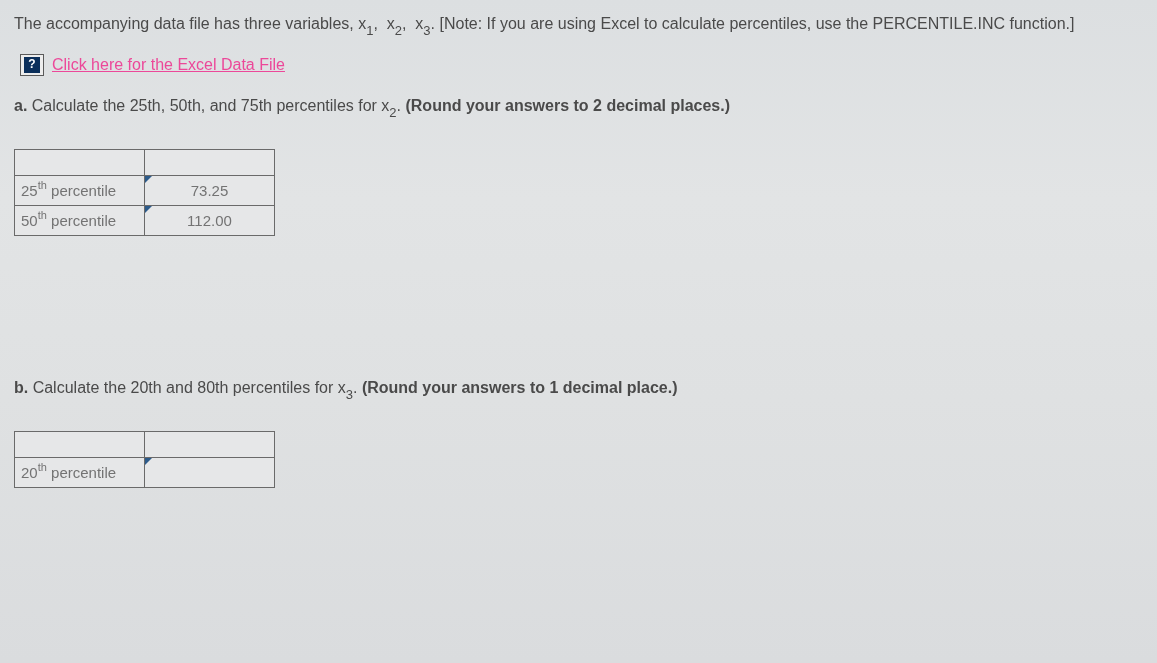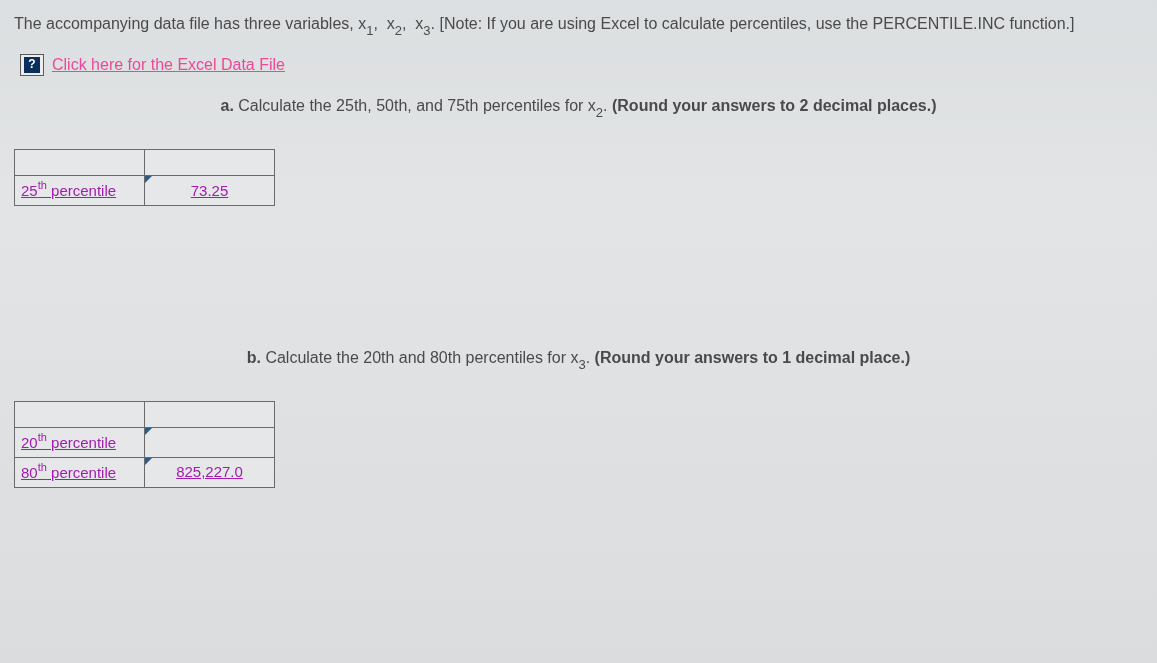--- a/index.html
+++ b/index.html
@@ -30,34 +30,33 @@
     background: #0b2f5b;
     color: #fff;
     font-size: 12px; font-weight: bold;
     display: flex; align-items: center; justify-content: center;
   }
   .excel-link {
     color: #ec4899;
     text-decoration: underline;
     cursor: pointer;
   }
-  .part { margin-top: 16px; text-align: center; }
+  .part { margin-top: 16px; }
   .part-letter { font-weight: bold; }
   .bold { font-weight: bold; }
   .answer-table {
     border-collapse: collapse;
     margin-top: 28px;
   }
   .answer-table td, .answer-table th {
     border: 1px solid #6a6a6a;
     padding: 3px 6px;
     font-size: 15px;
-    color: #a21caf;
+    color: #737373;
     background: #e6e7e8;
-    text-decoration: underline;
   }
   .answer-table .blank-header { height: 26px; width: 130px; }
   .answer-table .label-cell { width: 130px; text-align: left; }
   .answer-table .value-cell { width: 120px; text-align: center; position: relative; }
   .cell-marker {
     position: absolute;
     left: 0; top: 0;
     width: 0; height: 0;
     border-top: 7px solid #2d5b8a;
     border-right: 7px solid transparent;
@@ -85,35 +84,35 @@
 <table class="answer-table">
   <tbody>
       <tr>
     <td class="blank-header"></td>
     <td class="blank-header"></td>
   </tr>
   <tr>
     <td class="label-cell"><span>25</span><span class="sup">th</span><span> percentile</span></td>
     <td class="value-cell"><span class="cell-marker"></span><span>73.25</span></td>
   </tr>
+  <tr>
+    <td class="label-cell"><span>50</span><span class="sup">th</span><span> percentile</span></td>
+    <td class="value-cell"><span class="cell-marker"></span><span>112.00</span></td>
+  </tr>
 </tbody>
   </table>
 
 <div class="part gap-b">
   <span class="part-letter">b.</span><span> Calculate the 20th and 80th percentiles for </span><span><span>x</span><span class="sub">3</span></span><span>. </span><span class="bold">(Round your answers to 1 decimal place.)</span>
 </div>
 
 <table class="answer-table">
   <tbody>
       <tr>
     <td class="blank-header"></td>
     <td class="blank-header"></td>
   </tr>
   <tr>
     <td class="label-cell"><span>20</span><span class="sup">th</span><span> percentile</span></td>
     <td class="value-cell"><span class="cell-marker"></span><span></span></td>
   </tr>
-  <tr>
-    <td class="label-cell"><span>80</span><span class="sup">th</span><span> percentile</span></td>
-    <td class="value-cell"><span class="cell-marker"></span><span>825,227.0</span></td>
-  </tr>
 </tbody>
   </table>
 
 </body></html>

